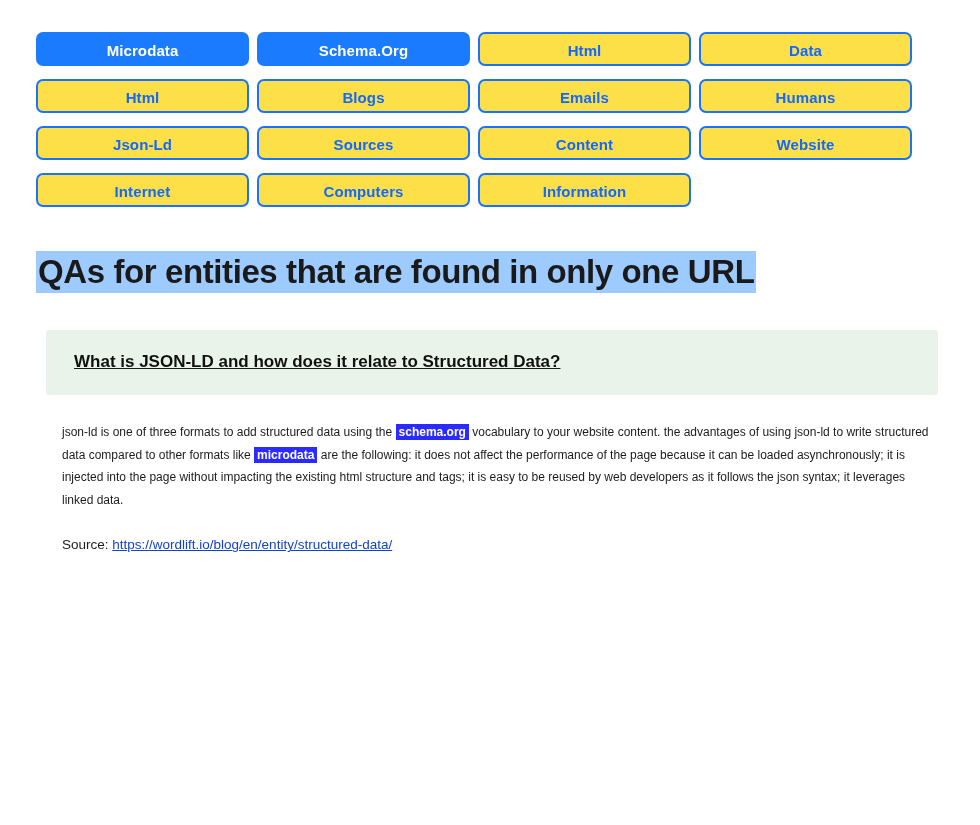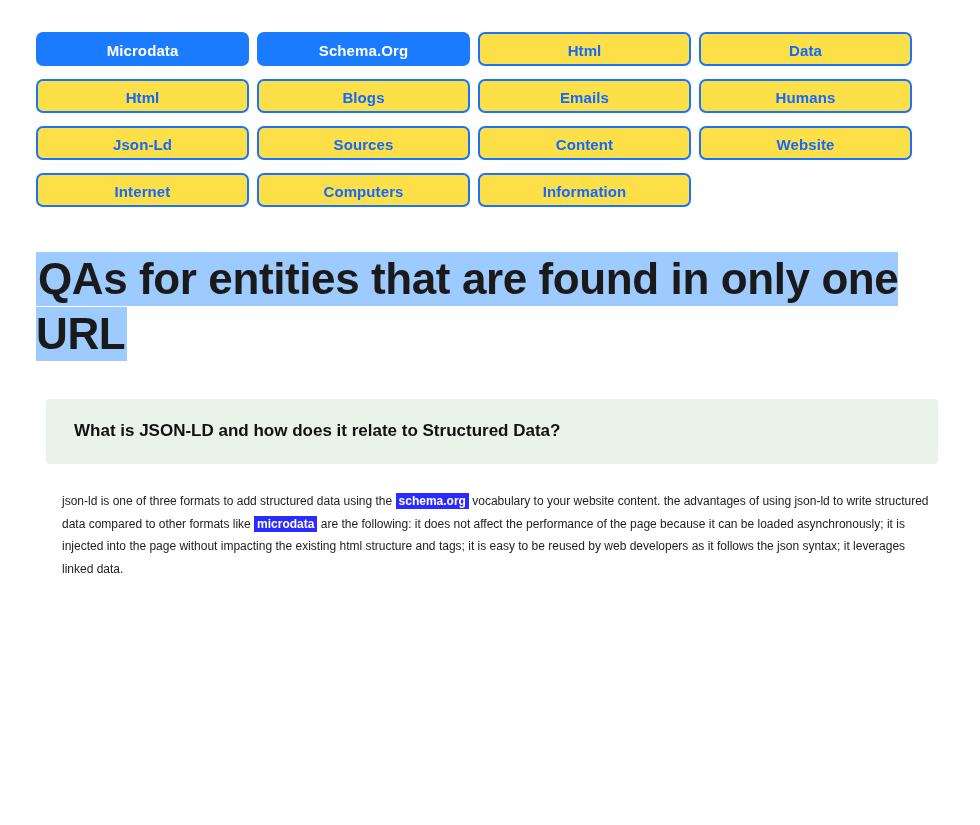--- a/index.html
+++ b/index.html
@@ -47,38 +47,39 @@
   }
   .chip.filled {
     background: #1a7bff;
     color: #ffffff;
     border-color: #1a7bff;
   }
 
   
   .section-title {
     margin: 44px 0 0 0;
-    font-size: 44px;
+    font-size: 33px;
     font-weight: bold;
     letter-spacing: -0.4px;
     line-height: 1.25;
   }
   .section-title .hl {
     background: #9ecbff;
     padding: 2px 2px 3px 2px;
   }
 
   
   .qa-card {
     margin-top: 38px;
     margin-left: 10px;
     margin-right: 6px;
     background: #e9f3e9;
     border-radius: 3px;
     padding: 22px 28px 23px 28px;
+    text-decoration: underline;
   }
   .qa-question {
     font-size: 17px;
     font-weight: bold;
     color: #111;
   }
 
   
   .answer {
     margin: 26px 0 0 26px;
@@ -139,14 +140,17 @@
   <h1 class="section-title">
     <span class="hl">QAs for entities that are found in only one URL</span>
   </h1>
 
   <div class="qa-card">
     <div class="qa-question">What is JSON-LD and how does it relate to Structured Data?</div>
   </div>
 
   <div class="answer"><span>json-ld is one of three formats to add structured data using the </span><span class="mark">schema.org</span><span> vocabulary to your website content. the advantages of using json-ld to write structured data compared to other formats like </span><span class="mark">microdata</span><span> are the following: it does not affect the performance of the page because it can be loaded asynchronously; it is injected into the page without impacting the existing html structure and tags; it is easy to be reused by web developers as it follows the json syntax; it leverages linked data.</span></div>
 
+  <div class="source">
+    <span>Source: </span><a href="#">https://wordlift.io/blog/en/entity/structured-data/</a>
+  </div>
 
 </div>
 
 </body></html>

